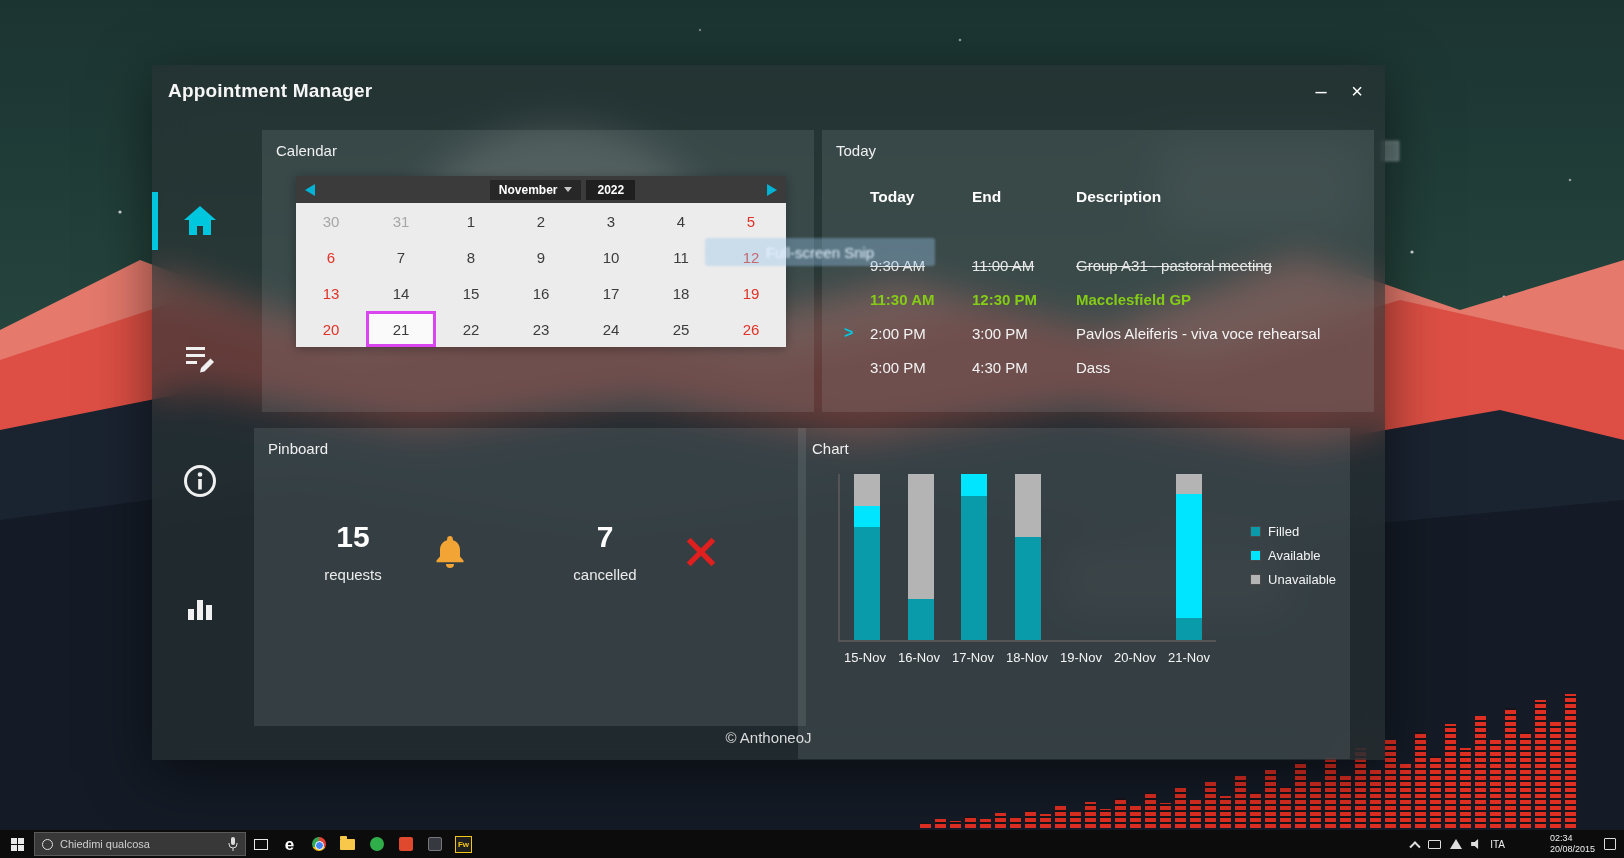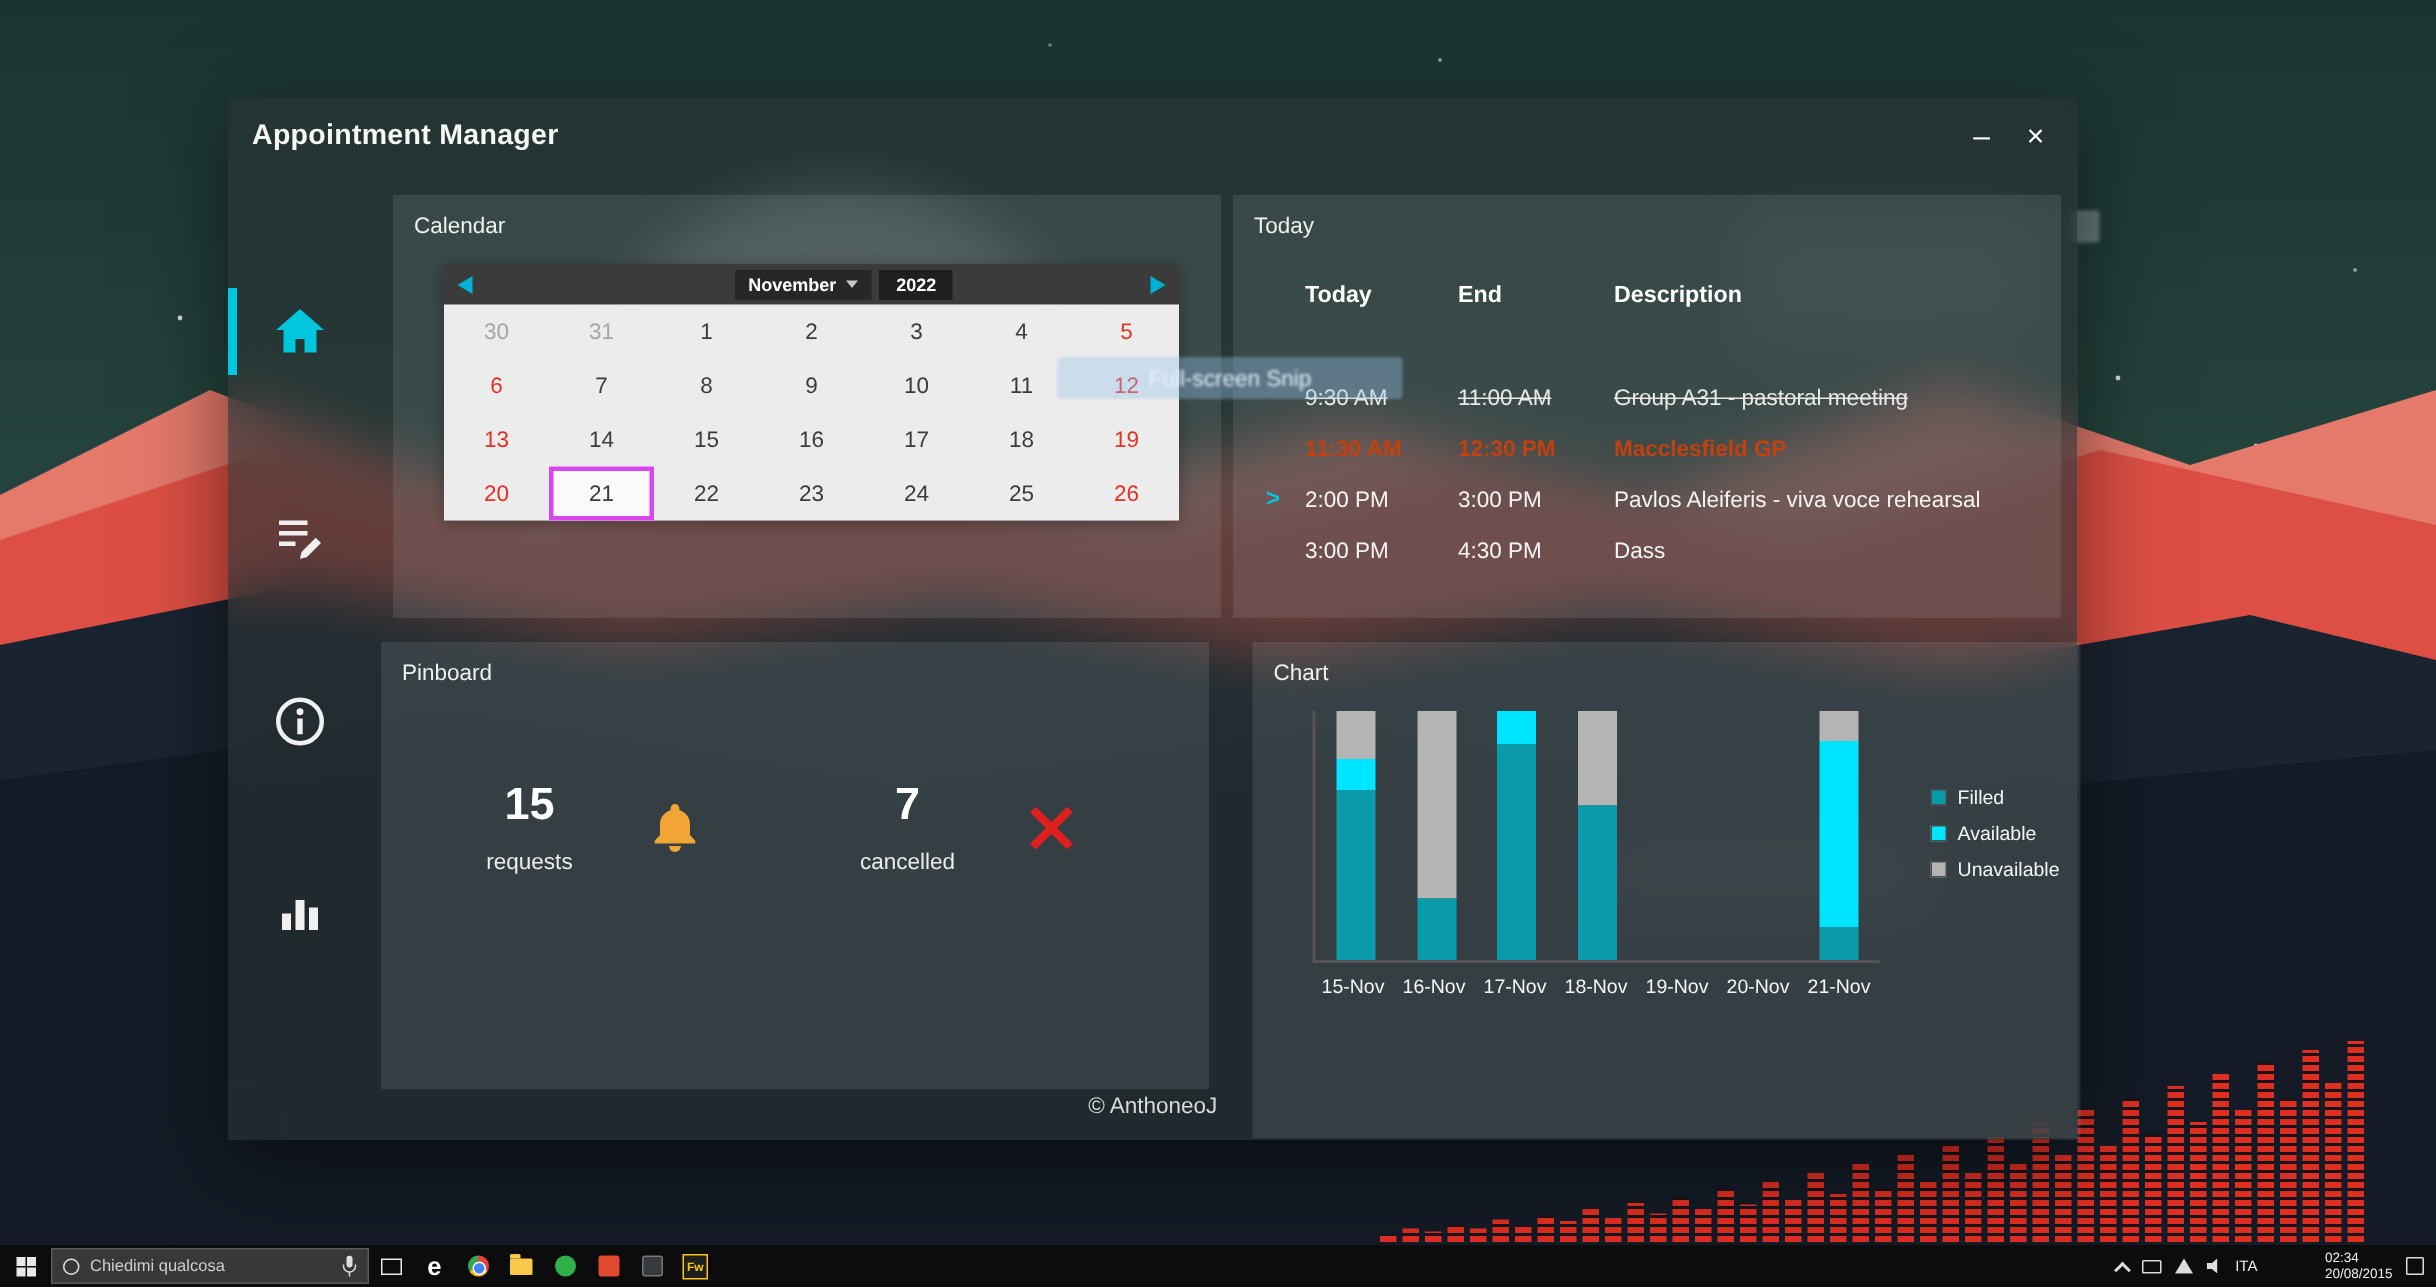--- a/index.html
+++ b/index.html
@@ -34,21 +34,21 @@
   .active-bar { position:absolute; left:0; top:127px; width:6px; height:58px; background:#00c6de; }
   .side-item { position:absolute; left:0; width:96px; height:48px; display:flex; align-items:center; justify-content:center; }
   #side-home  { top:132px; } #side-edit  { top:268px; } #side-info  { top:392px; } #side-stats { top:520px; }
 
   
   .panel { position:absolute; background:rgba(195,210,210,0.13); }
   .panel-title { position:absolute; left:14px; top:12px; font-size:15px; color:#f0f0f0; }
   .calendar-panel { left:110px; top:65px;  width:552px; height:282px; }
   .today-panel    { left:670px; top:65px;  width:552px; height:282px; }
   .pinboard-panel { left:102px; top:363px; width:552px; height:298px; }
-  .chart-panel    { left:683px; top:363px; width:552px; height:331px; }
+  .chart-panel    { left:646px; top:363px; width:552px; height:331px; }
 
   
   .cal-control { position:absolute; left:34px; top:46px; width:490px; box-shadow:0 2px 10px rgba(0,0,0,0.3); }
   .cal-nav { height:27px; background:#3b3b3b; display:flex; align-items:center; padding:0 9px; }
   .tri-left  { width:0; height:0; border-top:6px solid transparent; border-bottom:6px solid transparent; border-right:10px solid #00b2d4; }
   .tri-right { width:0; height:0; border-top:6px solid transparent; border-bottom:6px solid transparent; border-left:10px solid #00b2d4; }
   .cal-nav-center { flex:1; display:flex; justify-content:center; align-items:center; gap:5px; }
   .month-select { background:#272727; color:#fff; font-size:12px; font-weight:bold; padding:3px 9px;
                   display:flex; align-items:center; gap:7px;margin-left:43px; }
   .caret-down { width:0; height:0; border-left:4px solid transparent; border-right:4px solid transparent; border-top:5px solid #c8c8c8; }
@@ -63,21 +63,21 @@
   .cal-cell.selected { border:3px solid #d946ef; background:#fafafa; }
 
   
   .today-table { position:absolute; left:22px; top:58px; right:16px; }
   .today-head { display:grid; grid-template-columns:26px 102px 104px 1fr; font-size:15.5px; font-weight:bold;
                 color:#fff; margin-bottom:42px; }
   .today-row { display:grid; grid-template-columns:26px 102px 104px 1fr; height:34px; align-items:center;
                font-size:15px; color:#f4f4f4; }
   .chev { color:#00c8e2; font-weight:bold; font-size:16px; }
   .today-row.cancelled span:not(.chev) { text-decoration:line-through; color:#e8e8e8; }
-  .today-row.highlight span:not(.chev) { color:#c2410c; font-weight:bold; }
+  .today-row.highlight span:not(.chev) { color:#84cc16; font-weight:bold; }
 
   
   .pin-stats { position:absolute; left:56px; top:92px; display:flex; align-items:center; gap:92px; }
   .pin-stat { display:flex; align-items:center; gap:34px; }
   .pin-text { text-align:center; min-width:86px; }
   .pin-value { font-size:30px; font-weight:bold; color:#fff; }
   .pin-label { font-size:15px; color:#ececec; margin-top:12px; }
 
   
   .plot { position:absolute; left:40px; top:46px; width:378px; height:168px;

